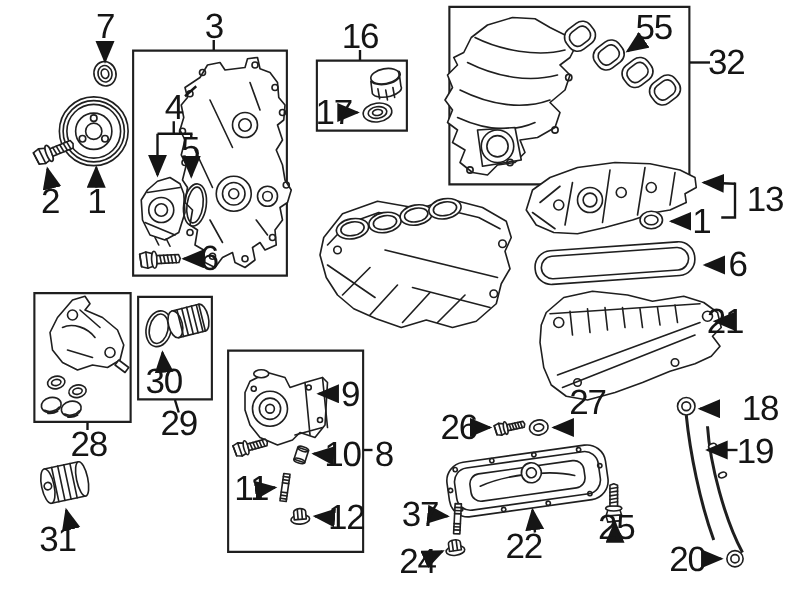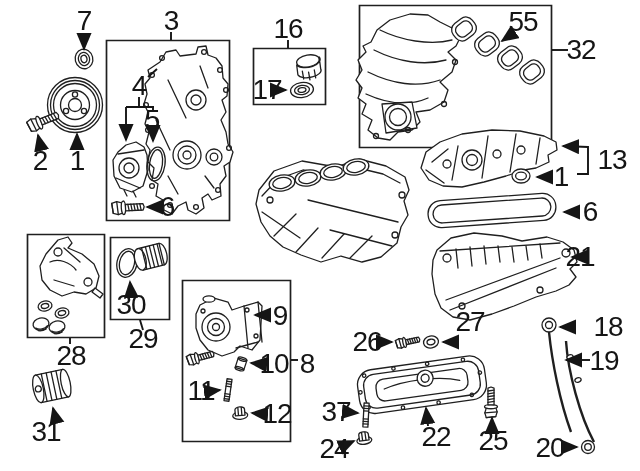--- a/index.html
+++ b/index.html
@@ -381,24 +381,24 @@
   <span class="callout" style="left:277px;top:414px">12</span>
   <span class="callout" style="left:612px;top:160px">13</span>
   <span class="callout" style="left:590px;top:212px">6</span>
   <span class="callout" style="left:561px;top:177px">1</span>
   <span class="callout" style="left:288px;top:29px">16</span>
   <span class="callout" style="left:267px;top:90px">17</span>
   <span class="callout" style="left:608px;top:327px">18</span>
   <span class="callout" style="left:604px;top:361px">19</span>
   <span class="callout" style="left:550px;top:448px">20</span>
   <span class="callout" style="left:580px;top:257px">21</span>
-  <span class="callout" style="left:436px;top:437px">22</span>
+  <span class="callout" style="left:419px;top:437px">22</span>
   <span class="callout" style="left:336px;top:412px">37</span>
   <span class="callout" style="left:334px;top:449px">24</span>
-  <span class="callout" style="left:493px;top:441px">25</span>
+  <span class="callout" style="left:493px;top:422px">25</span>
   <span class="callout" style="left:367px;top:342px">26</span>
   <span class="callout" style="left:470px;top:322px">27</span>
   <span class="callout" style="left:71px;top:356px">28</span>
   <span class="callout" style="left:143px;top:339px">29</span>
   <span class="callout" style="left:131px;top:305px">30</span>
   <span class="callout" style="left:46px;top:432px">31</span>
   <span class="callout" style="left:581px;top:50px">32</span>
   <span class="callout" style="left:523px;top:22px">55</span>
 </div>
 

